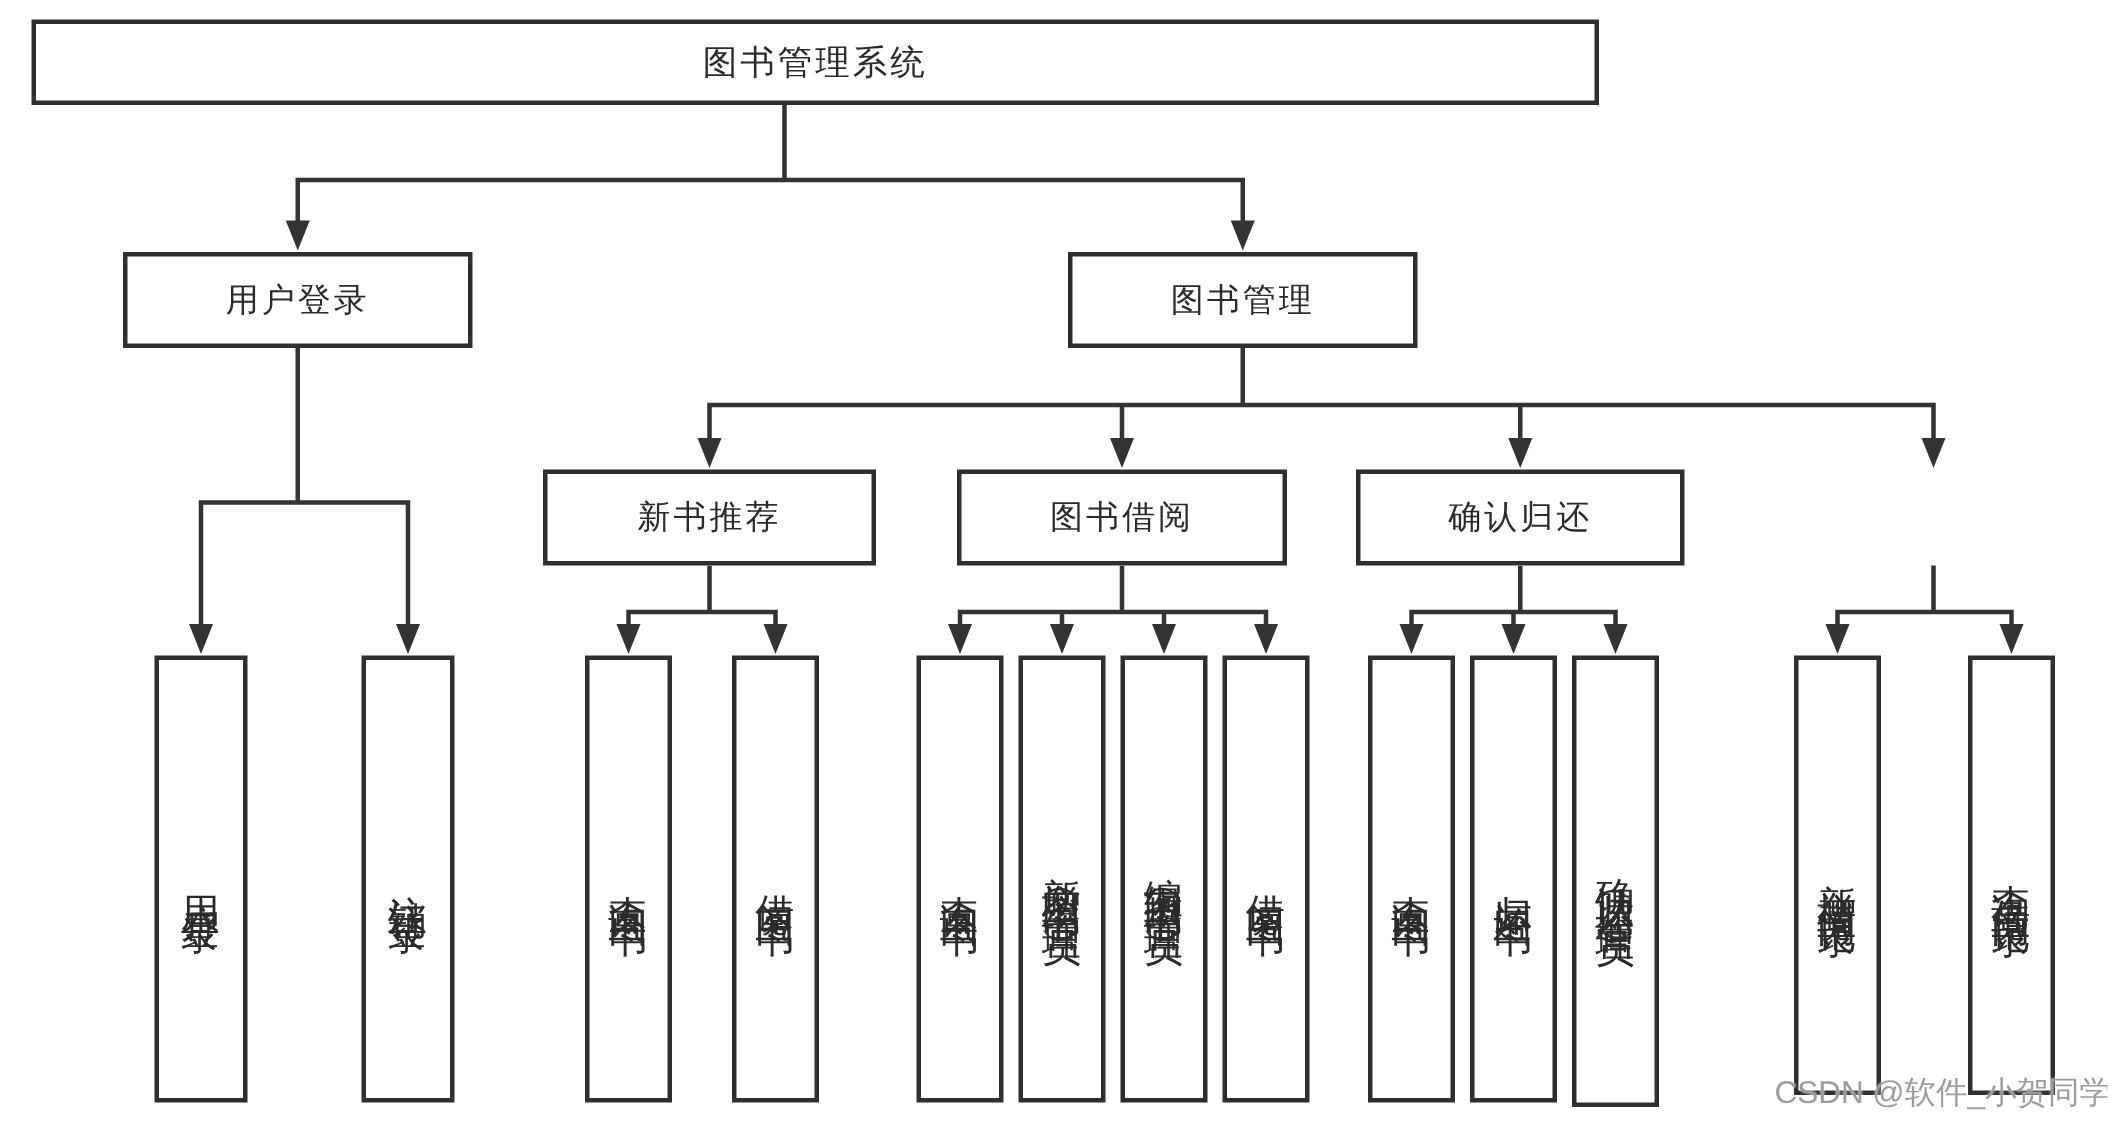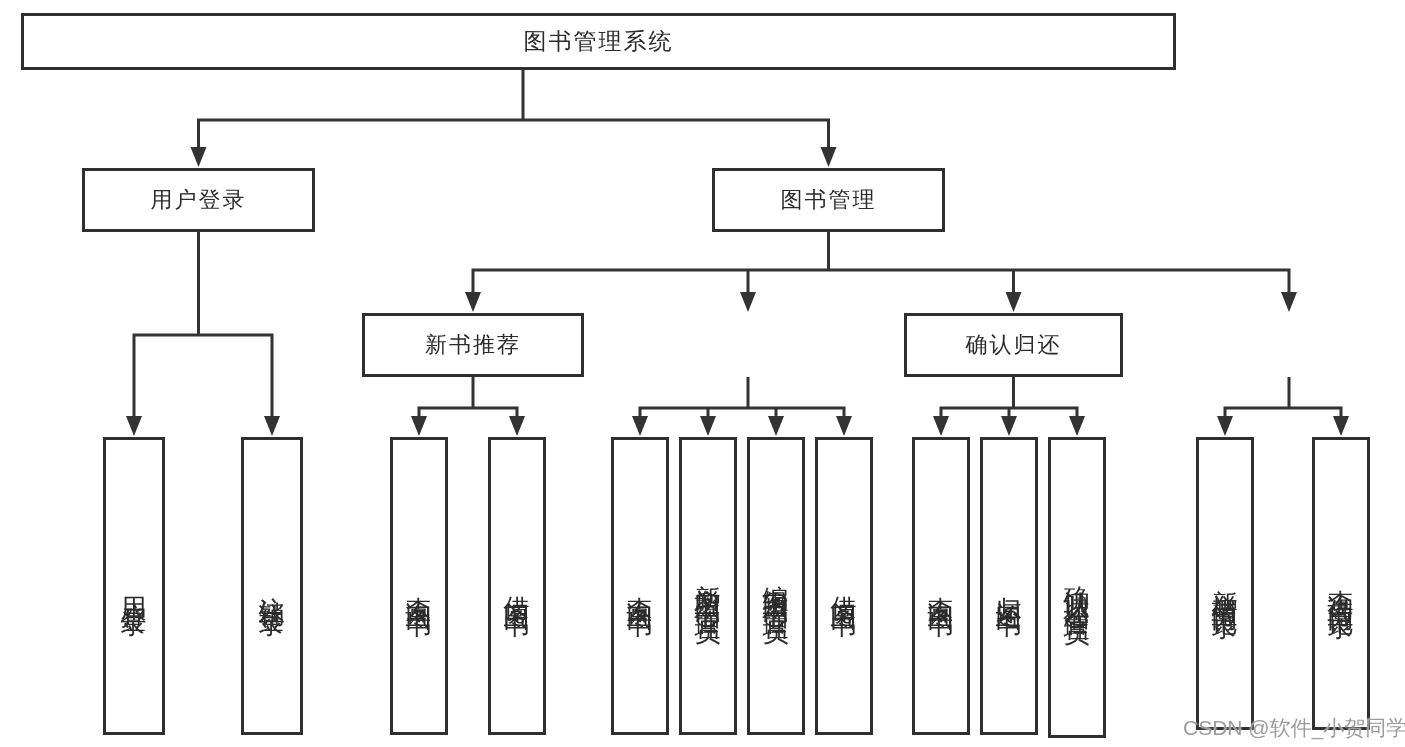--- a/index.html
+++ b/index.html
@@ -94,33 +94,36 @@
       <polygon points="768,416 784,416 776,436"></polygon>
       <polygon points="836,416 852,416 844,436"></polygon>
       <polygon points="933,416 949,416 941,436"></polygon>
       <polygon points="1001,416 1017,416 1009,436"></polygon>
       <polygon points="1069,416 1085,416 1077,436"></polygon>
       <polygon points="1217,416 1233,416 1225,436"></polygon>
       <polygon points="1333,416 1349,416 1341,436"></polygon>
     </g>
   </svg>
 
-  <div class="node hbox root-box" style="left:21px;top:13px;width:1155px;height:57px">
+  <div class="node hbox root-box" style="left:21px;top:13px;width:1045px;height:57px">
     <span>图书管理系统</span>
   </div>
 
   <div class="node hbox" style="left:82px;top:168px;width:233px;height:64px">
     <span>用户登录</span>
   </div>
   <div class="node hbox" style="left:362px;top:313px;width:222px;height:64px">
     <span>新书推荐</span>
   </div>
 
   <div class="node hbox" style="left:712px;top:168px;width:233px;height:64px">
     <span>图书管理</span>
+  </div>
+  <div class="node hbox" style="left:638px;top:313px;width:220px;height:64px">
+    <span>图书借阅</span>
   </div>
   <div class="node hbox" style="left:904px;top:313px;width:219px;height:64px">
     <span>确认归还</span>
   </div>
 
   <div class="node vbox wide" style="left:103px;top:437px;width:62px;height:298px">
     <span>用户登录</span>
   </div>
   <div class="node vbox wide" style="left:241px;top:437px;width:62px;height:298px">
     <span>注销登录</span>

